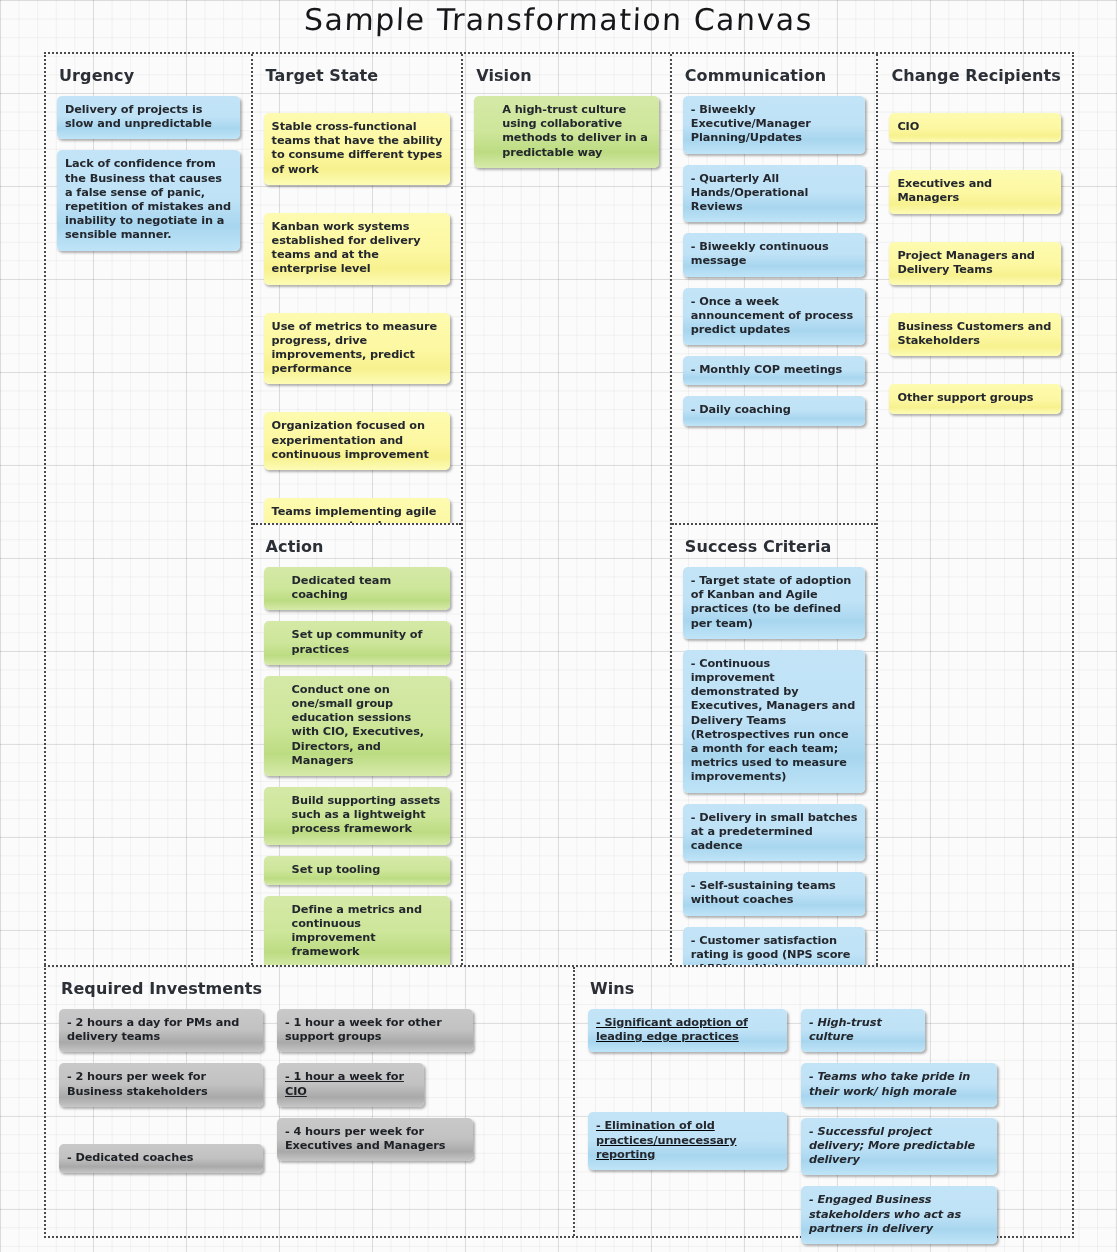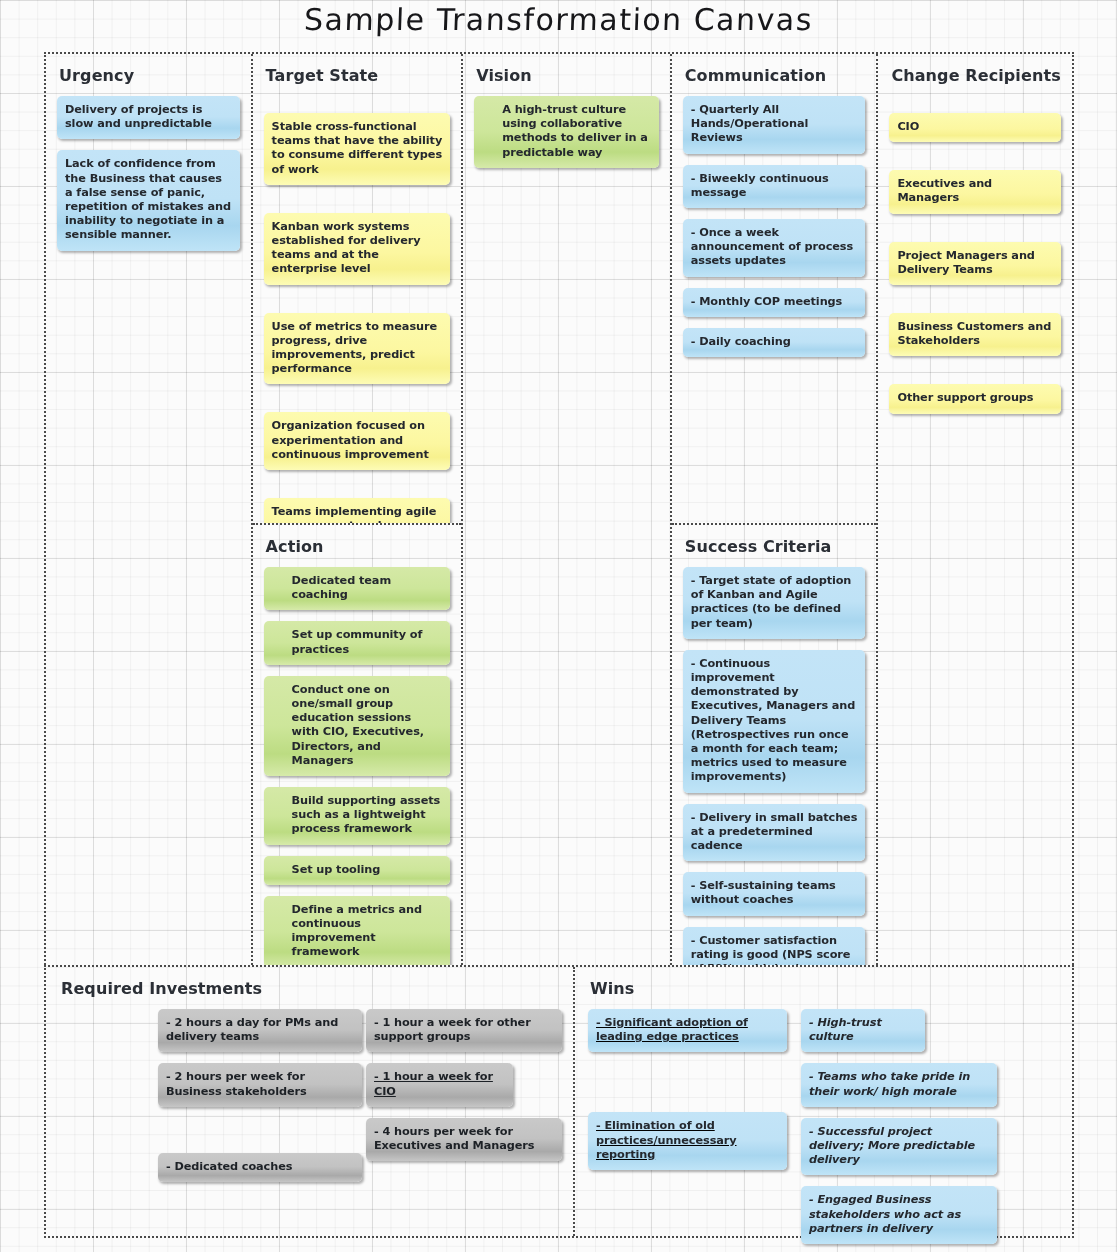--- a/index.html
+++ b/index.html
@@ -133,23 +133,22 @@
     position: relative;
     border-right: 2px dotted #4a4a4a;
     padding: 10px 11px 6px 13px;
   }
   .bottom-col:last-child { border-right: none; }
   .col-invest { width: 529px; }
   .col-wins   { width: 497px; }
 
   .two-col {
     display: flex;
-    gap: 4px;
+    gap: 14px;
     align-items: flex-start;
-    justify-content: flex-end;
   }
   .sub-col { display: flex; flex-direction: column; }
 
   .invest-a { width: 204px; }
   .invest-b { width: 196px; }
   .wins-a   { width: 199px; text-decoration: underline; }
   .wins-b   { width: 196px; font-style: italic; }
 
   .wins-rows { display: flex; gap: 14px; align-items: flex-start; }
   .note-inline { display: inline-block; margin-bottom: 0; }
@@ -196,23 +195,24 @@
     <div class="col col-vision">
       <div class="panel" style="height:913px;">
         <div class="panel-title">Vision</div>
         <div class="note note-green">A high-trust culture using collaborative methods to deliver in a predictable way</div>
       </div>
     </div>
 
     <div class="col col-commsuccess">
       <div class="panel split-top" style="height:472px;">
         <div class="panel-title">Communication</div>
+        <div class="note note-blue">- Biweekly Executive/Manager Planning/Updates</div>
         <div class="note note-blue">- Quarterly All Hands/Operational Reviews</div>
         <div class="note note-blue">- Biweekly continuous message</div>
-        <div class="note note-blue">- Once a week announcement of process assets updates</div>
+        <div class="note note-blue">- Once a week announcement of process predict updates</div>
         <div class="note note-blue">- Monthly COP meetings</div>
         <div class="note note-blue">- Daily coaching</div>
       </div>
       <div class="panel" style="height:441px;">
         <div class="panel-title">Success Criteria</div>
         <div class="note note-blue">- Target state of adoption of Kanban and Agile practices (to be defined per team)</div>
         <div class="note note-blue">- Continuous improvement demonstrated by Executives, Managers and Delivery Teams (Retrospectives run once a month for each team; metrics used to measure improvements)</div>
         <div class="note note-blue">- Delivery in small batches at a predetermined cadence</div>
         <div class="note note-blue">- Self-sustaining teams without coaches</div>
         <div class="note note-blue">- Customer satisfaction rating is good (NPS score of 50% or higher)</div>
@@ -233,21 +233,21 @@
   </div>
 
   <div class="bottom-region">
 
     <div class="bottom-col col-invest">
       <div class="panel-title">Required Investments</div>
       <div class="two-col">
         <div class="sub-col invest-a">
           <div class="note note-gray">- 2 hours a day for PMs and delivery teams</div>
           <div class="note note-gray">- 2 hours per week for Business stakeholders</div>
-          <div class="note note-gray note-inline" style="margin-top:35px;">- Dedicated coaches</div>
+          <div class="note note-gray note-inline" style="margin-top:26px;">- Dedicated coaches</div>
         </div>
         <div class="sub-col invest-b">
           <div class="note note-gray">- 1 hour a week for other support groups</div>
           <div class="note note-gray note-inline" style="margin-bottom:11px; width:147px;text-decoration:underline;">- 1 hour a week for CIO</div>
           <div class="note note-gray">- 4 hours per week for Executives and Managers</div>
         </div>
       </div>
     </div>
 
     <div class="bottom-col col-wins">

